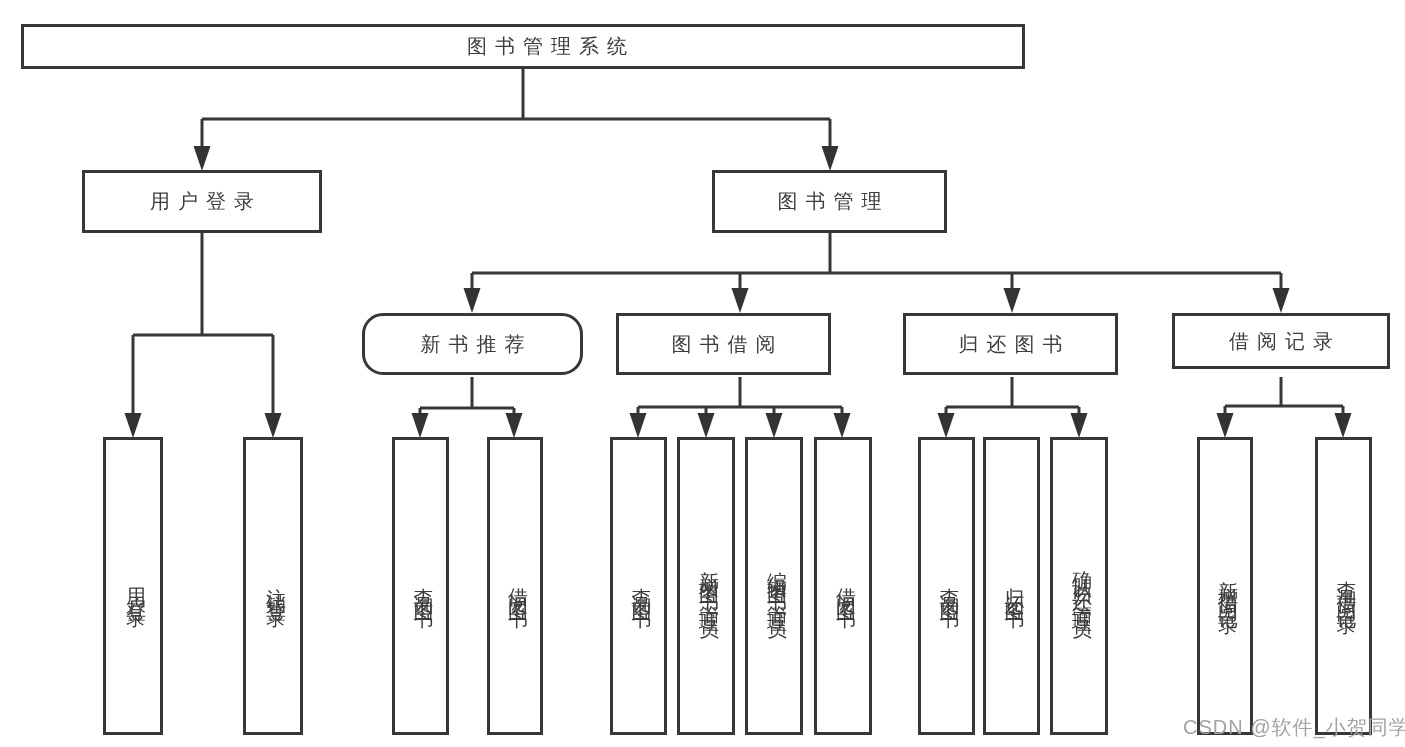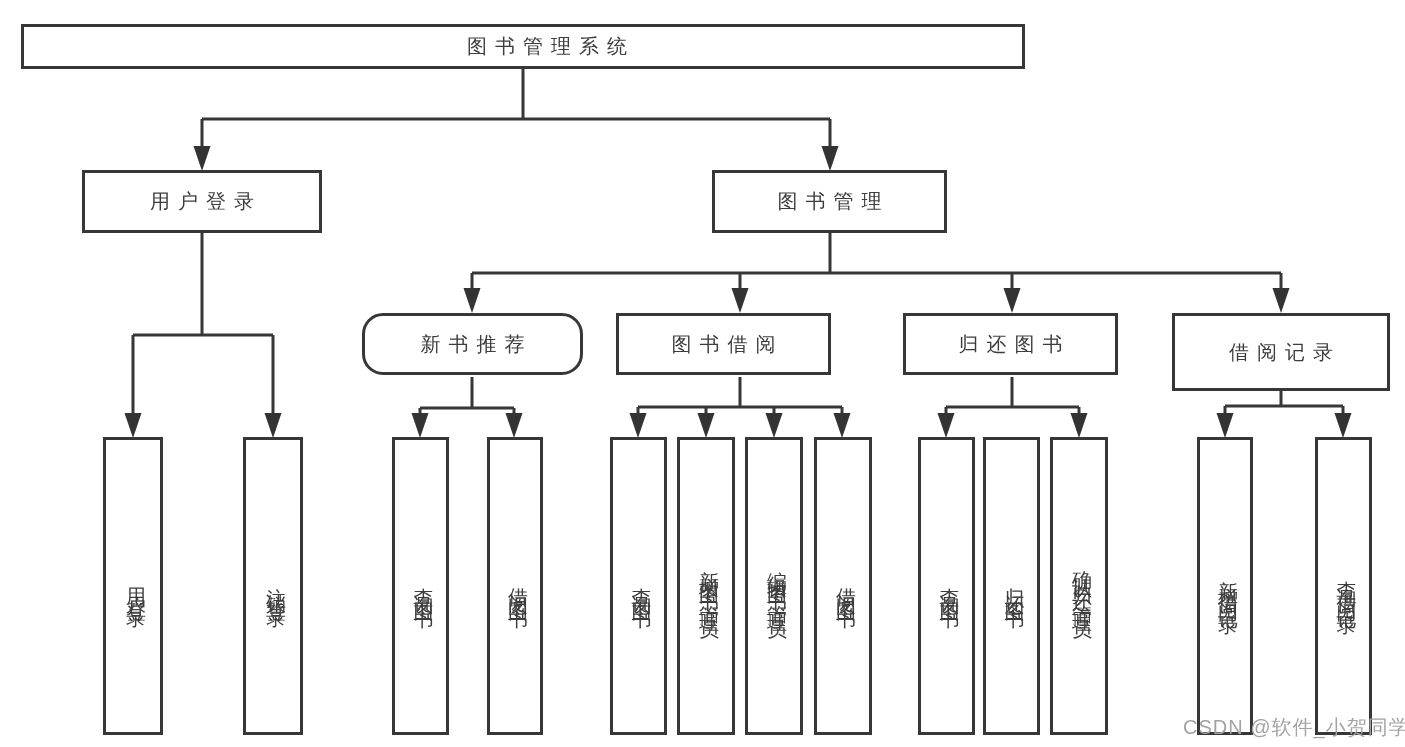--- a/index.html
+++ b/index.html
@@ -131,21 +131,21 @@
 
   <div class="node" style="left:362px; top:313px; width:221px; height:62px;border-radius:21px;">
     <span class="hlabel">新书推荐</span>
   </div>
   <div class="node" style="left:616px; top:313px; width:215px; height:62px;">
     <span class="hlabel">图书借阅</span>
   </div>
   <div class="node" style="left:903px; top:313px; width:215px; height:62px;">
     <span class="hlabel">归还图书</span>
   </div>
-  <div class="node" style="left:1172px; top:313px; width:218px; height:78px;">
+  <div class="node" style="left:1172px; top:313px; width:218px; height:56px;">
     <span class="hlabel">借阅记录</span>
   </div>
 
   <div class="node leaf" style="left:103px; width:60px;">
     <span>用户登录</span>
   </div>
   <div class="node leaf" style="left:243px; width:60px;">
     <span>注销登录</span>
   </div>
 

